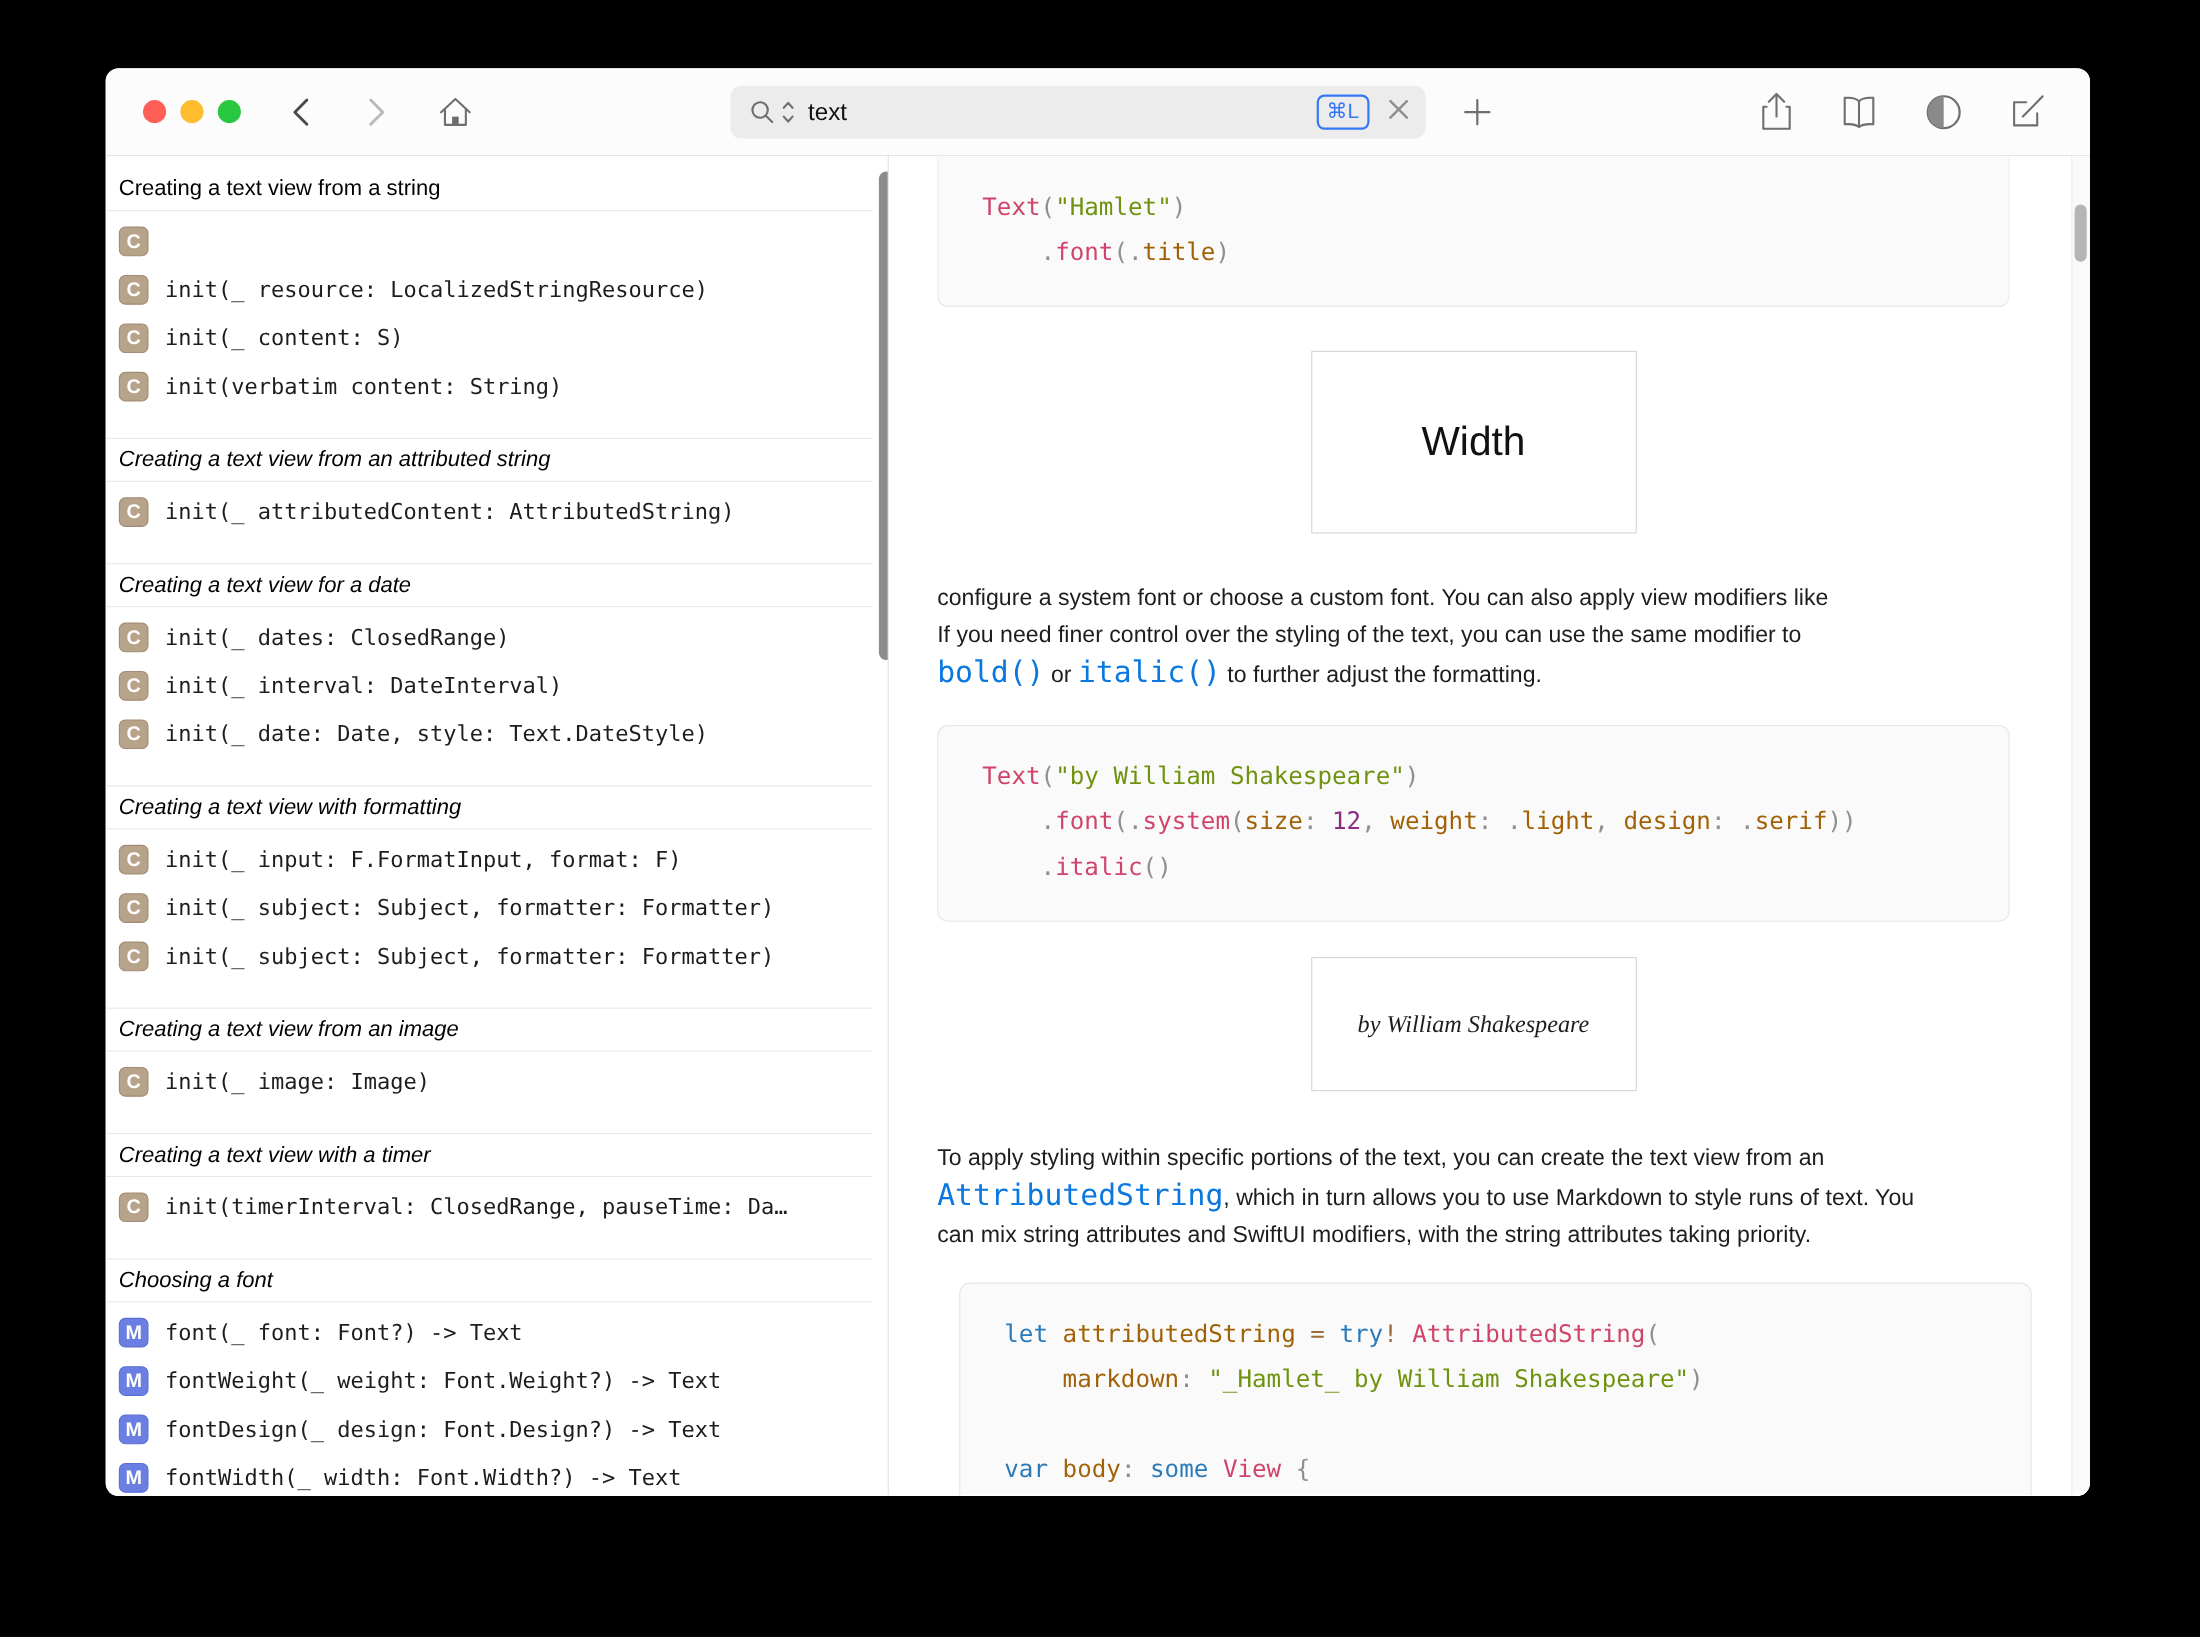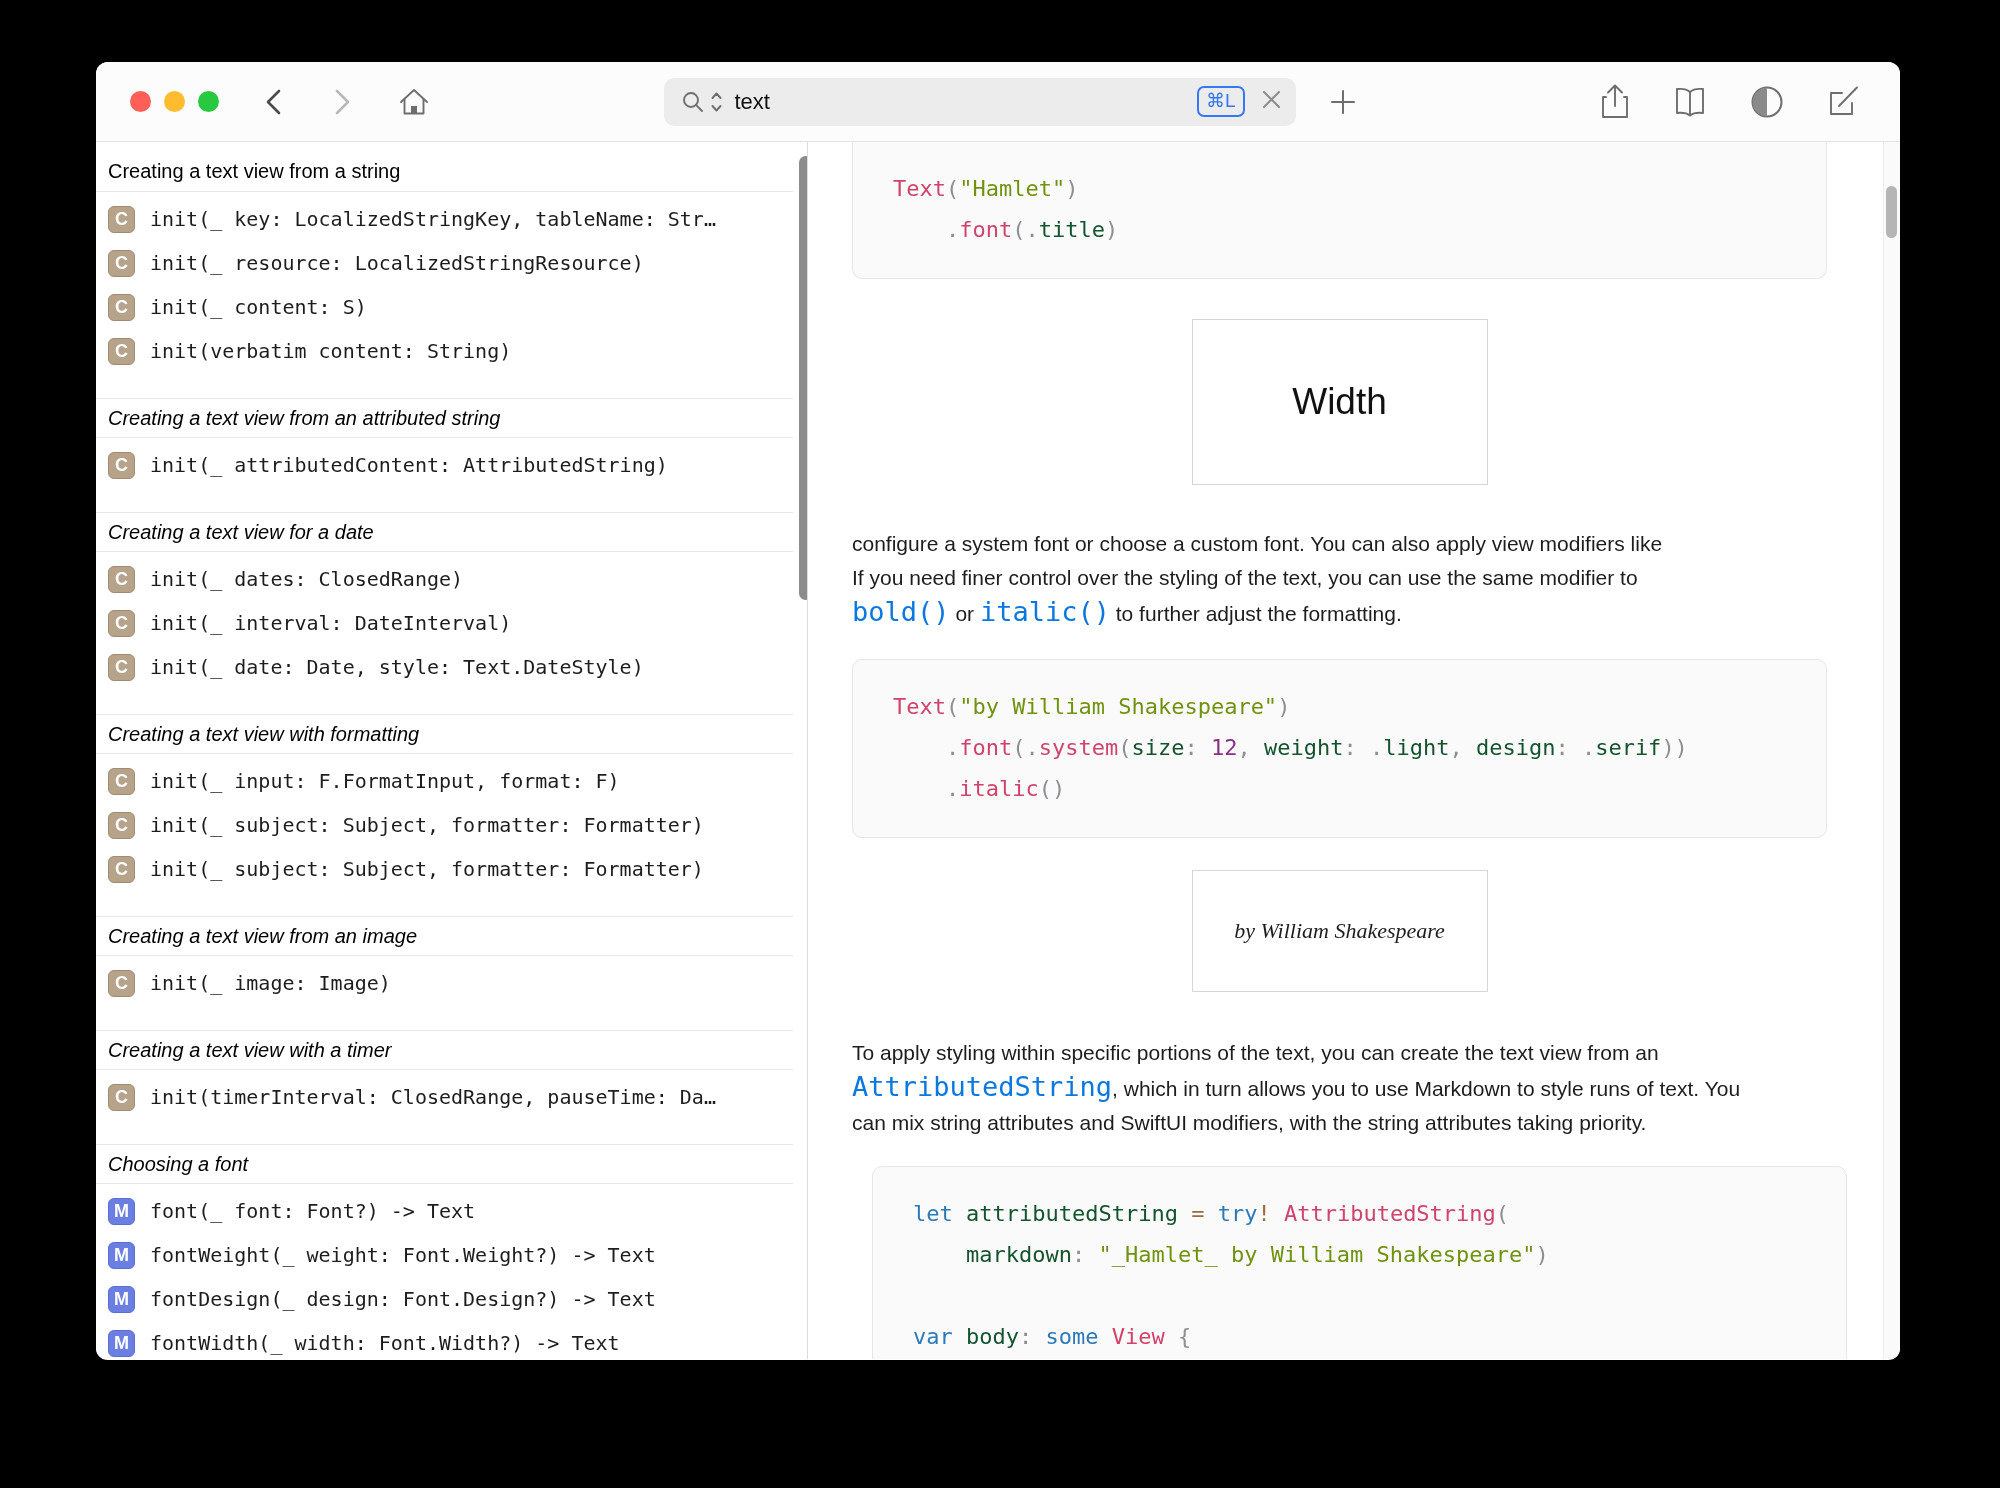--- a/index.html
+++ b/index.html
@@ -60,21 +60,21 @@
                border-radius:10px; padding:26px 0 28px 40px;
                font-family:"DejaVu Sans Mono", monospace; font-size:22px; color:#262626; }
   .codeblock.cut-top { border-top:none; border-radius:0 0 10px 10px; }
   .code-line { height:41px; line-height:41px; white-space:pre; }
   .tok-type { color:#d0436a; }
   .tok-str  { color:#6f930f; }
   .tok-kw   { color:#2a7ab9; }
   .tok-num  { color:#8a2e84; }
   .tok-op   { color:#9b6d3f; }
   .tok-punct{ color:#8e8e93; }
-  .tok-plain{ color:#14532d; }
+  .tok-plain{ color:#a16207; }
 
   .preview { align-self:center; background:#fff; border:1px solid #d6d6d6; width:296px;
              display:flex; align-items:center; justify-content:center; }
   .preview.hamlet { height:166px; margin-top:40px; }
   .preview.hamlet .pv-text { font-size:37px; color:#111; }
   .preview.shakespeare { height:122px; margin-top:32px; }
   .preview.shakespeare .pv-text { font-family:"Liberation Serif", serif; font-style:italic;
                                   font-size:22px; color:#1d1d1f; }
 
   .para { margin-top:42px; width:965px; font-size:21px; color:#1d1d1f; }
@@ -186,21 +186,20 @@
   </div>
 
   <div class="main">
     <div class="sidebar">
       <div class="sb-inner" id="sb-sections">
           <div class="sb-section">
             <div class="sb-header">Creating a text view from a string</div>
             <div class="sb-items">
               <div class="sb-item">
                 <span class="sb-badge c">C</span>
-                <span class="sb-item-text">init(_ key: LocalizedStringKey, tableName: Str…</span>
               </div>
               <div class="sb-item">
                 <span class="sb-badge c">C</span>
                 <span class="sb-item-text">init(_ resource: LocalizedStringResource)</span>
               </div>
               <div class="sb-item">
                 <span class="sb-badge c">C</span>
                 <span class="sb-item-text">init(_ content: S)</span>
               </div>
               <div class="sb-item">

